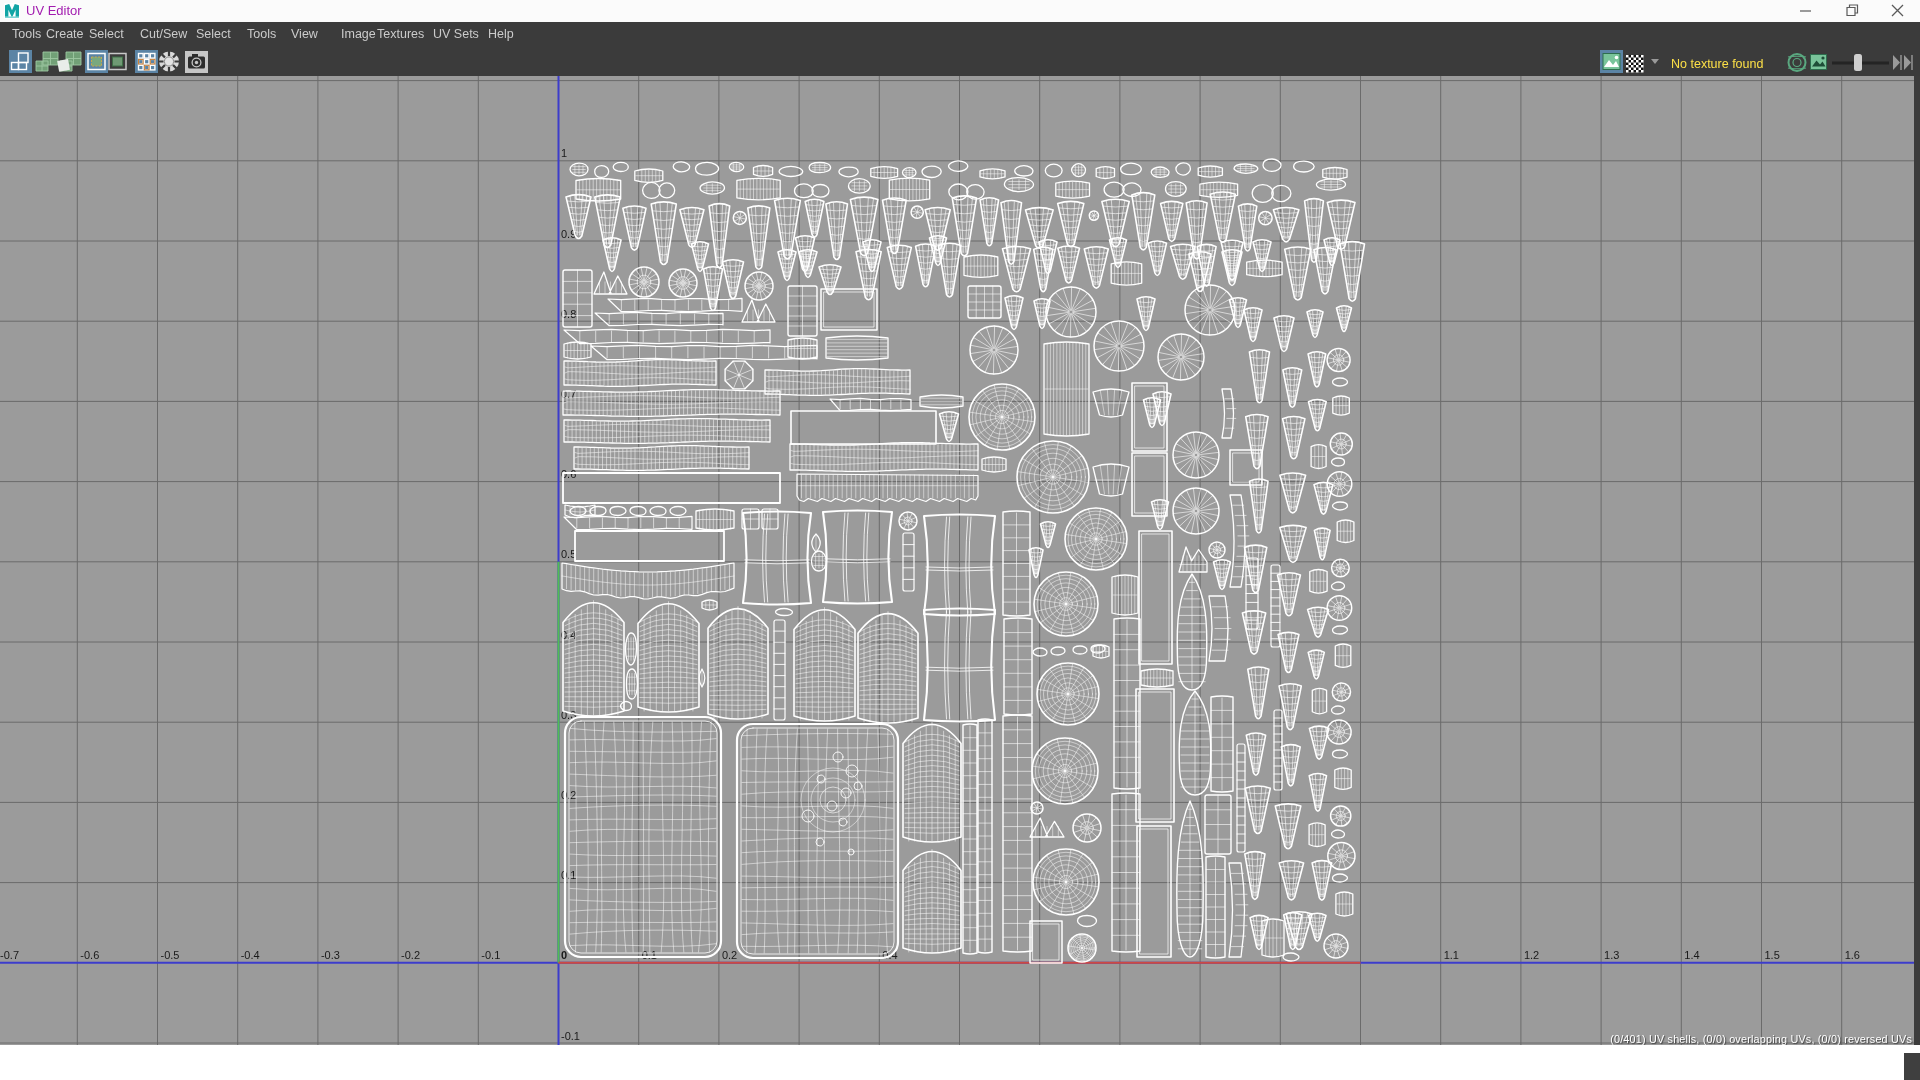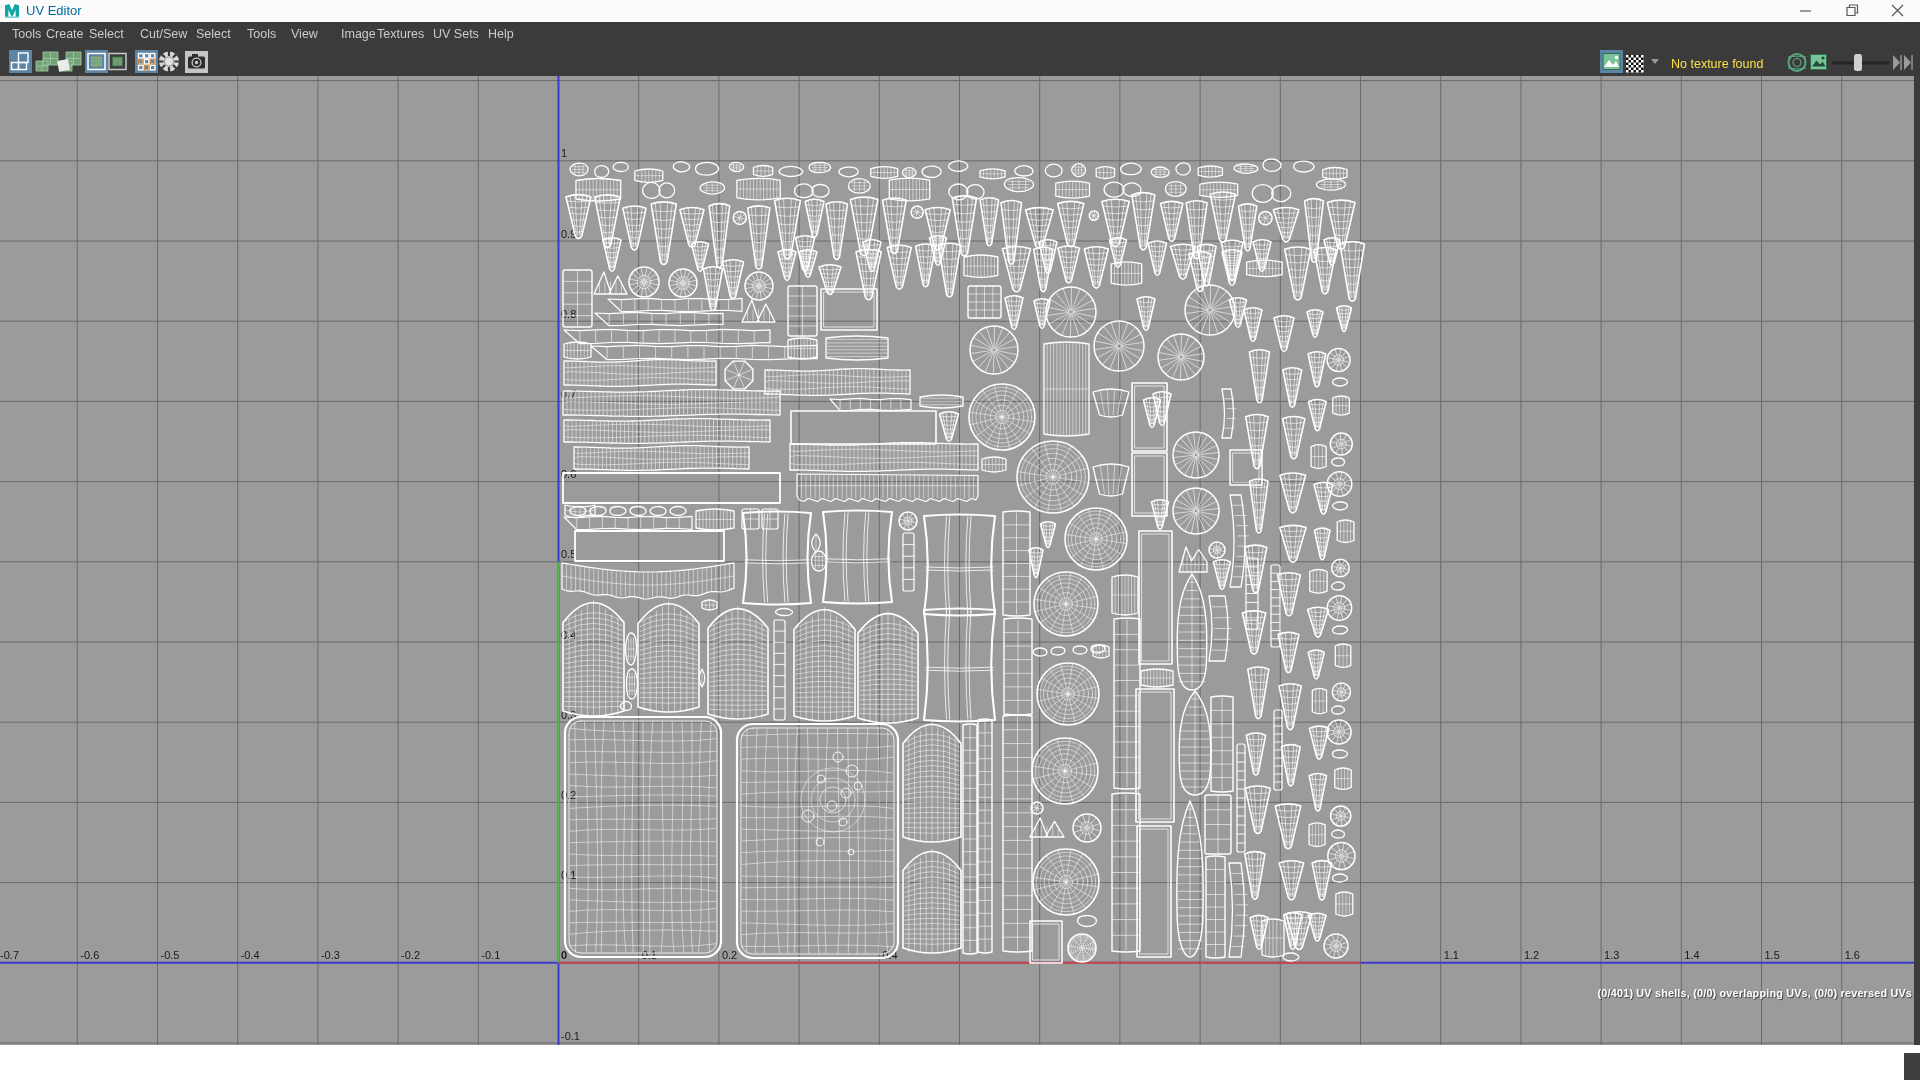--- a/index.html
+++ b/index.html
@@ -6,21 +6,21 @@
 </style></head><body>
 
 <div class="abs" style="left:0;top:0;width:1920px;height:22px;background:#fbfbfb">
 
 <svg class="abs" style="left:4px;top:3px" width="16" height="16" viewBox="0 0 16 16">
       <rect x="0" y="0" width="16" height="16" fill="#fff"></rect>
       <path d="M1 15V2.2L5.2 1l2.8 6.2L10.8 1 15 2.2V15h-3.4V6.8L8 14.4 4.4 6.8V15Z" fill="#12a5a5"></path>
       <rect x="1" y="13.4" width="14" height="1.6" fill="#7fd4d4"></rect>
     </svg>
 
-<span class="abs" style="left:26px;top:3px;font-size:13px;color:#0369a1">UV Editor</span>
+<span class="abs" style="left:26px;top:3px;font-size:13px;color:#a21caf">UV Editor</span>
 
 <svg class="abs" style="left:1794px;top:0" width="22" height="22">
       <path d="M6 11h11" stroke="#5a5a5a" stroke-width="1.2"></path>
     </svg>
 
 <svg class="abs" style="left:1840px;top:0" width="22" height="22">
       <path d="M7 7.5h8v8H7Z M9.5 7.5V5h8v8h-2.5" stroke="#5a5a5a" stroke-width="1.2" fill="none"></path>
     </svg>
 
 <svg class="abs" style="left:1886px;top:0" width="22" height="22">
@@ -873,17 +873,17 @@
         <path d="M1339.3 893L1339.3 915M1342.7 893L1342.7 915M1346 893L1346 915M1349.4 893L1349.4 915M1336.9 904L1351.8 904" stroke-width="0.5"></path>
 <path d="M1153 394Q1162 389.5 1171 394L1164.3 423Q1162 428 1159.7 423Z" stroke-width="1.6"></path>
         <path d="M1154.1 396.8Q1162 398.4 1169.9 396.8M1155.1 401.5Q1162 403.1 1168.9 401.5M1156.2 406.3Q1162 407.9 1167.8 406.3M1157.2 411Q1162 412.6 1166.8 411M1158.3 415.8Q1162 417.4 1165.7 415.8M1159.3 420.2Q1162 421.8 1164.7 420.2M1155.9 393L1160.4 422M1159.3 393L1161.3 422M1164.7 393L1162.7 422M1168.1 393L1163.6 422" stroke-width="0.6"></path>
 <path d="M1151.5 502Q1160 497.5 1168.5 502L1162.2 527Q1160 532 1157.8 527Z" stroke-width="1.6"></path>
         <path d="M1152.5 504.2Q1160 505.8 1167.5 504.2M1153.5 508.4Q1160 510 1166.5 508.4M1154.5 512.6Q1160 514.2 1165.5 512.6M1155.5 516.8Q1160 518.4 1164.5 516.8M1156.5 521Q1160 522.6 1163.5 521M1157.4 524.9Q1160 526.5 1162.6 524.9M1154.2 501L1158.5 526M1157.5 501L1159.3 526M1162.5 501L1160.7 526M1165.8 501L1161.5 526" stroke-width="0.6"></path>
 <path d="M1213.5 562Q1222 557.5 1230.5 562L1224.2 587Q1222 592 1219.8 587Z" stroke-width="1.6"></path>
         <path d="M1214.5 564.2Q1222 565.8 1229.5 564.2M1215.5 568.4Q1222 570 1228.5 568.4M1216.5 572.6Q1222 574.2 1227.5 572.6M1217.5 576.8Q1222 578.4 1226.5 576.8M1218.5 581Q1222 582.6 1225.5 581M1219.4 584.9Q1222 586.5 1224.6 584.9M1216.2 561L1220.5 586M1219.5 561L1221.3 586M1224.5 561L1222.7 586M1227.8 561L1223.5 586" stroke-width="0.6"></path>
 </g>
     </svg>
 
-<div class="abs" style="right:2px;top:911px;font-size:10.8px;font-weight:bold;color:#fff;text-shadow:1px 1px 1px #444;letter-spacing:0.2px">(0/401) UV shells, (0/0) overlapping UVs, (0/0) reversed UVs</div>
+<div class="abs" style="right:2px;top:957px;font-size:10.8px;font-weight:normal;color:#fff;text-shadow:1px 1px 1px #444;letter-spacing:0.2px">(0/401) UV shells, (0/0) overlapping UVs, (0/0) reversed UVs</div>
 </div>
 
 <div class="abs" style="left:1914px;top:76px;width:6px;height:969px;background:#3c3c3c"></div>
 
 <div class="abs" style="left:1904px;top:1053px;width:16px;height:27px;background:#3f3f3f"></div>
 </body></html>

